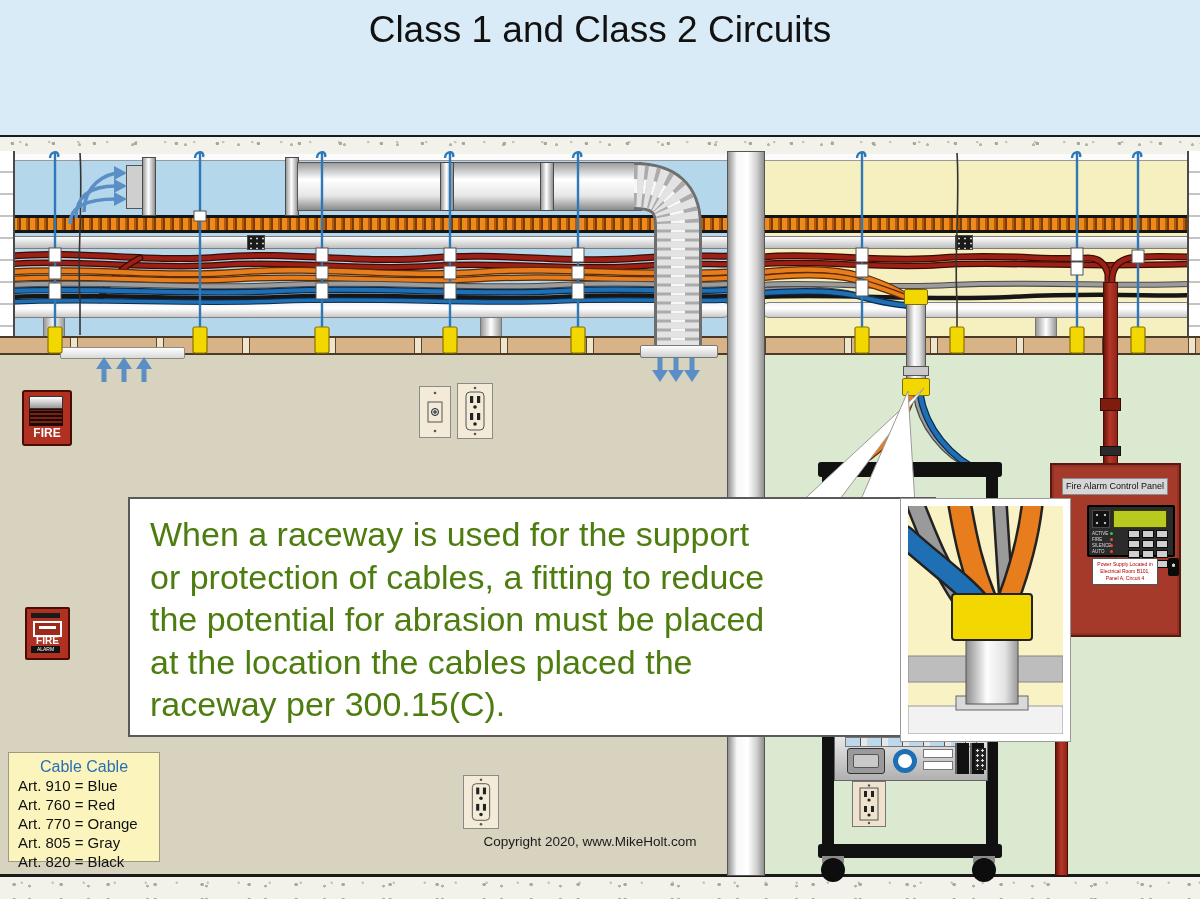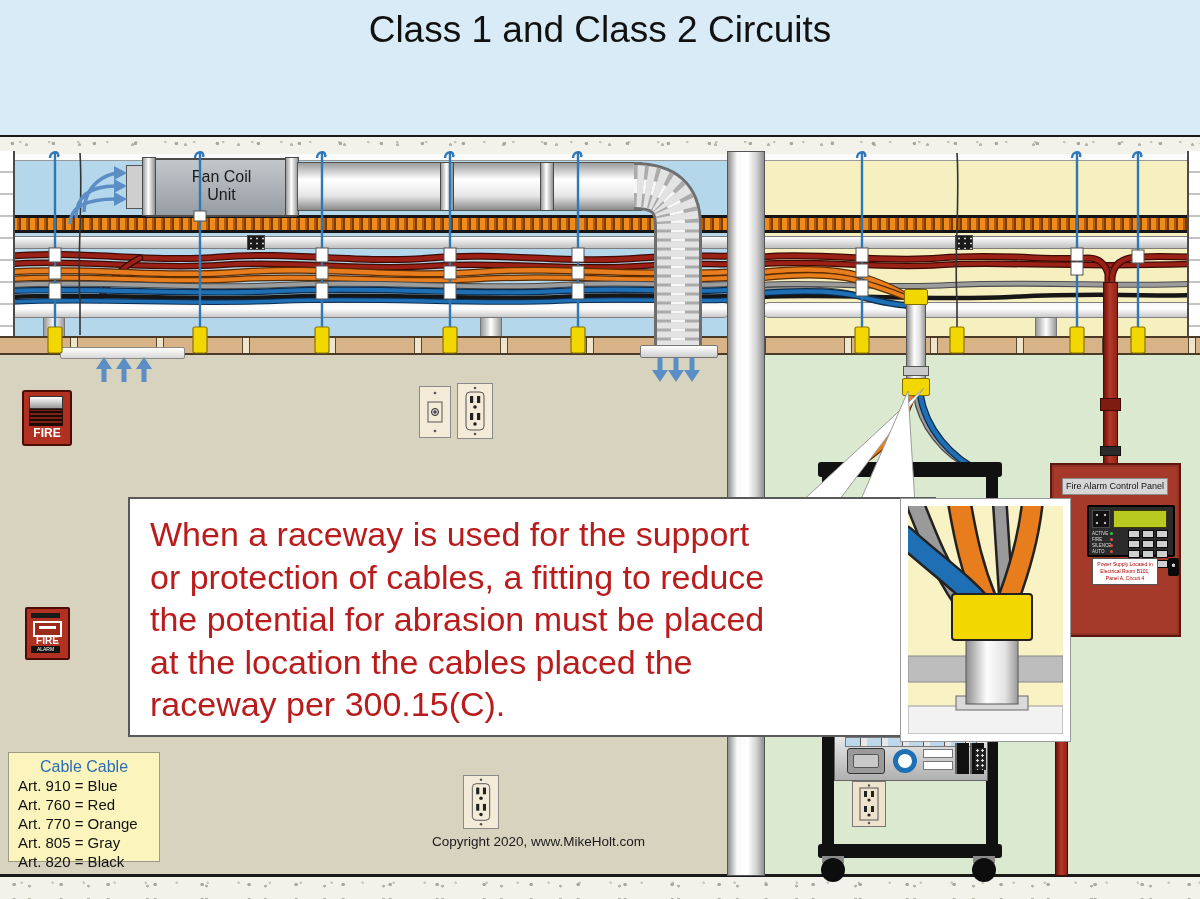--- a/index.html
+++ b/index.html
@@ -17,21 +17,21 @@
   .strut{top:236px;height:11px;background:linear-gradient(180deg,#ffffff,#bfbfbf);border:1px solid #7d7d7d;}
   .pipe{top:302px;height:14px;background:linear-gradient(180deg,#f5f5f5,#ffffff 40%,#c9c9c9);
     border:1px solid #808080;border-radius:7px;}
   .runner{top:336px;height:15px;border-top:2px solid #4a3a26;border-bottom:2px solid #4a3a26;
     background:repeating-linear-gradient(90deg,rgba(0,0,0,0) 0 70px,#574630 70px 71px,#efe4cc 71px 77px,#574630 77px 78px,rgba(0,0,0,0) 78px 86px),#d8b388;}
   .edge{top:151px;width:13px;height:185px;background:repeating-linear-gradient(180deg,#ffffff 0 20px,#c4c4c4 20px 22px);}
   .cap{background:linear-gradient(90deg,#9a9a9a,#ffffff 45%,#8f8f8f);border:1px solid #4a4a4a;}
   .stub{top:317px;width:20px;height:20px;background:linear-gradient(90deg,#9a9a9a,#fff 50%,#9a9a9a);border:1px solid #777;}
   .jbox{top:235px;width:16px;height:13px;background:#1a1a1a;border:1px solid #4a4a4a;
     background-image:radial-gradient(#cfcfcf 1px,transparent 1.4px);background-size:6px 5px;}
-  .calloutline{font-size:34px;line-height:42.5px;color:#b91c1c;white-space:nowrap;}
+  .calloutline{font-size:34px;line-height:42.5px;color:#4d7c0f;white-space:nowrap;}
   .legend-entry{font-size:15px;line-height:19px;color:#111;}
   .kpad{display:grid;grid-template-columns:repeat(3,12px);gap:2px;}
   .kpad div{height:6px;background:#cfcfcf;border:1px solid #0a0a0a;}
   .ledrow{display:flex;align-items:center;height:6px;}
   .ledrow .lbl{font-size:4.5px;color:#ddd;width:17px;}
   .dot{width:3px;height:3px;border-radius:50%;margin-left:1px;}
 </style>
 </head>
 <body>
 
@@ -57,25 +57,20 @@
   <div class="abs strut" style="left:762px;width:428px;"></div>
   <div class="abs jbox" style="left:247px;"></div>
   <div class="abs jbox" style="left:955px;"></div>
   <div class="abs pipe" style="left:0;width:728px;"></div>
   <div class="abs pipe" style="left:762px;width:438px;"></div>
   <div class="abs stub" style="left:43px;"></div>
   <div class="abs stub" style="left:480px;"></div>
   <div class="abs stub" style="left:1035px;"></div>
 
   <div class="abs" style="left:126px;top:165px;width:22px;height:42px;background:#cfcfcf;border:1px solid #555;"></div>
-  <div class="abs" style="left:146px;top:158px;width:147px;height:55px;border:2px solid #4a4a4a;
-              background:linear-gradient(180deg,#c2c7cb,#969da2);text-align:center;color:#1a1a1a;">
-    <div style="font-size:16px;margin-top:8px;line-height:18px;">Fan Coil</div>
-    <div style="font-size:16px;line-height:18px;">Unit</div>
-  </div>
   <div class="abs cap" style="left:142px;top:157px;width:12px;height:57px;"></div>
   <div class="abs cap" style="left:285px;top:157px;width:12px;height:57px;"></div>
   <div class="abs" style="left:297px;top:162px;width:343px;height:47px;border:1.5px solid #555;
               background:linear-gradient(180deg,#9c9c9c,#ffffff 35%,#e6e6e6 70%,#8a8a8a);"></div>
   <div class="abs cap" style="left:440px;top:162px;width:12px;height:47px;"></div>
   <div class="abs cap" style="left:540px;top:162px;width:12px;height:47px;"></div>
 
   <div class="abs runner" style="left:0;width:1200px;"></div>
   <div class="abs" style="left:60px;top:347px;width:123px;height:10px;background:linear-gradient(180deg,#ffffff,#d9d9d9);border:1px solid #8a8a8a;border-radius:2px;"></div>
 
@@ -386,21 +381,21 @@
   <div class="abs" style="left:8px;top:752px;width:152px;height:110px;background:#fbf5bd;border:1px solid #9a9a86;z-index:3;padding-top:4px;box-sizing:border-box;">
     <div style="text-align:center;color:#2A6DB5;font-size:16px;line-height:19px;">Cable Cable</div>
     <div style="padding-left:9px;">
       <div class="legend-entry">Art. 910 = Blue</div>
       <div class="legend-entry">Art. 760 = Red</div>
       <div class="legend-entry">Art. 770 = Orange</div>
       <div class="legend-entry">Art. 805 = Gray</div>
       <div class="legend-entry">Art. 820 = Black</div>
     </div>
   </div>
-  <div class="abs" style="left:432px;top:834px;width:340px;text-align:left;font-size:13.5px;color:#1a1a1a;z-index:3;">Copyright 2020, www.MikeHolt.com</div>
+  <div class="abs" style="left:420px;top:834px;width:340px;text-align:center;font-size:13.5px;color:#1a1a1a;z-index:3;">Copyright 2020, www.MikeHolt.com</div>
 
   <svg class="abs" style="left:0;top:0;z-index:4;pointer-events:none;" width="1200" height="899" viewBox="0 0 1200 899">
     <polygon points="924,388 782,520 824,520" fill="#ffffff" stroke="#9a9a9a" stroke-width="1"></polygon>
     <polygon points="908,391 852,520 916,520" fill="#ffffff" stroke="#9a9a9a" stroke-width="1"></polygon>
   </svg>
 
   <div class="abs" style="left:128px;top:497px;width:808px;height:240px;background:#ffffff;border:2px solid #5a5a5a;z-index:5;box-sizing:border-box;padding:14px 0 0 20px;">
     <div class="calloutline">When a raceway is used for the support</div>
     <div class="calloutline">or protection of cables, a fitting to reduce</div>
     <div class="calloutline">the potential for abrasion must be placed</div>

